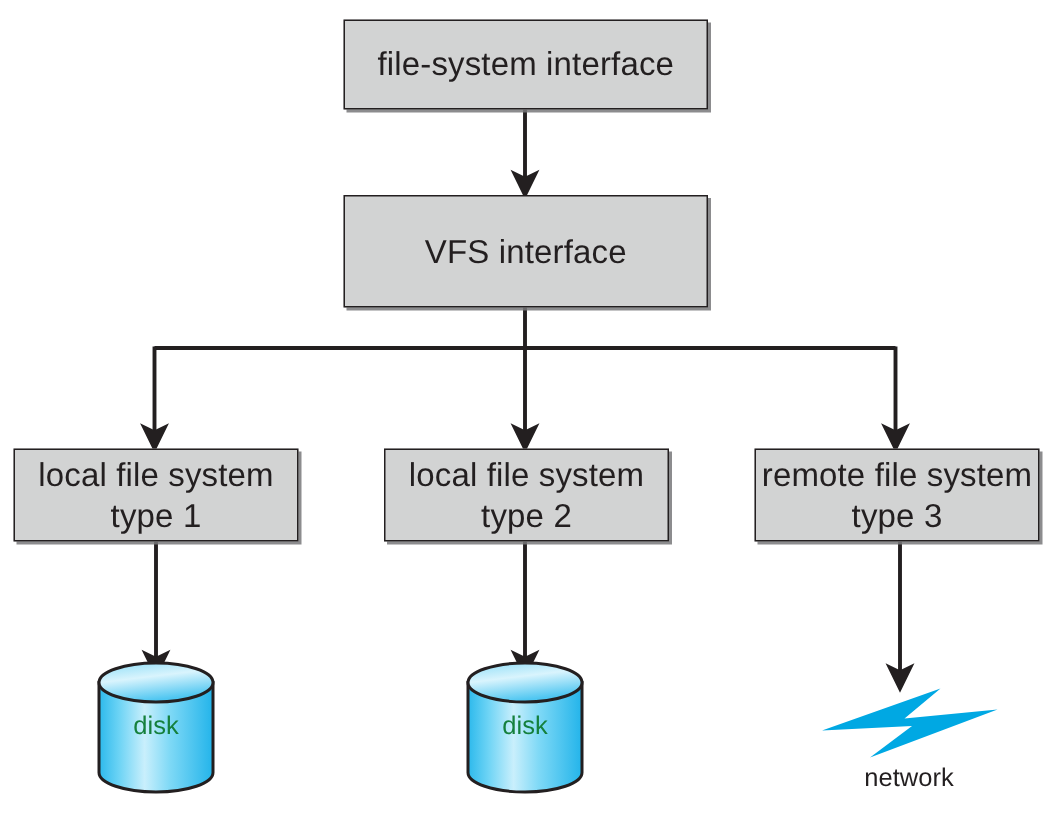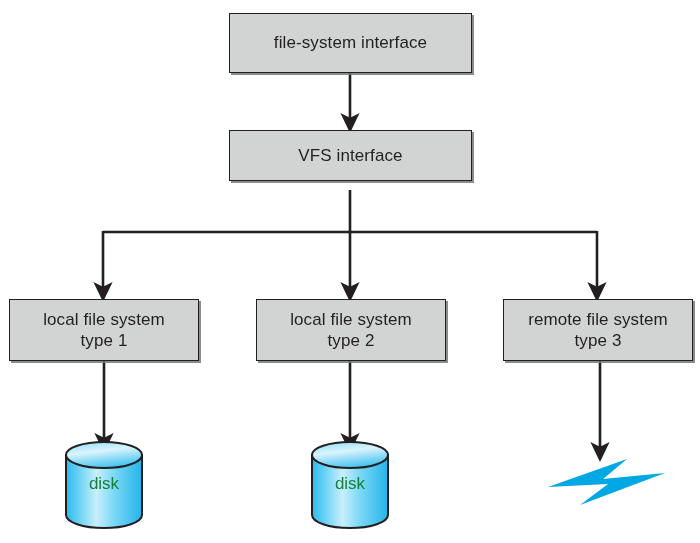--- a/index.html
+++ b/index.html
@@ -35,21 +35,21 @@
     position: absolute;
     box-sizing: border-box;
     background: #d2d3d3;
     border: 1.6px solid #231f20;
     box-shadow: 2px 2px 0 0 rgba(120,120,122,0.85);
     display: flex;
     align-items: center;
     justify-content: center;
     text-align: center;
     color: #231f20;
-    font-size: 17px;
+    font-size: 22px;
     line-height: 1.25;
     font-family: "Liberation Sans", sans-serif;
     letter-spacing: 0.1px;
     white-space: pre-line;
   }
   .node-label {
     display: block;
     width: 100%;
     text-align: center;
     white-space: pre-line;
@@ -130,21 +130,21 @@
 
     <g>
       <path d="M 548,487 L 627,459 L 603,479 L 665,473 L 580,505 L 608,484 Z" fill="#00a8e3"></path>
     </g>
   </svg>
 
   <div class="node-box" style="left:229px; top:13px; width:243px; height:60px;">
     <span class="node-label">file-system interface</span>
   </div>
 
-  <div class="node-box" style="left:229px; top:130px; width:243px; height:51px;">
+  <div class="node-box" style="left:229px; top:130px; width:243px; height:75px;">
     <span class="node-label">VFS interface</span>
   </div>
 
   <div class="node-box" style="left:9px; top:299px; width:190px; height:62px;">
     <span class="node-label">local file system
 type 1</span>
   </div>
 
   <div class="node-box" style="left:256px; top:299px; width:190px; height:62px;">
     <span class="node-label">local file system
@@ -153,14 +153,15 @@
 
   <div class="node-box" style="left:503px; top:299px; width:190px; height:62px;">
     <span class="node-label">remote file system
 type 3</span>
   </div>
 
   <div class="cyl-label" style="left:64px; top:474px; width:80px;">disk</div>
 
   <div class="cyl-label" style="left:310px; top:474px; width:80px;">disk</div>
 
+  <div class="net-label" style="left:546px; top:509px; width:120px;">network</div>
 
 </div>
 
 </body></html>

